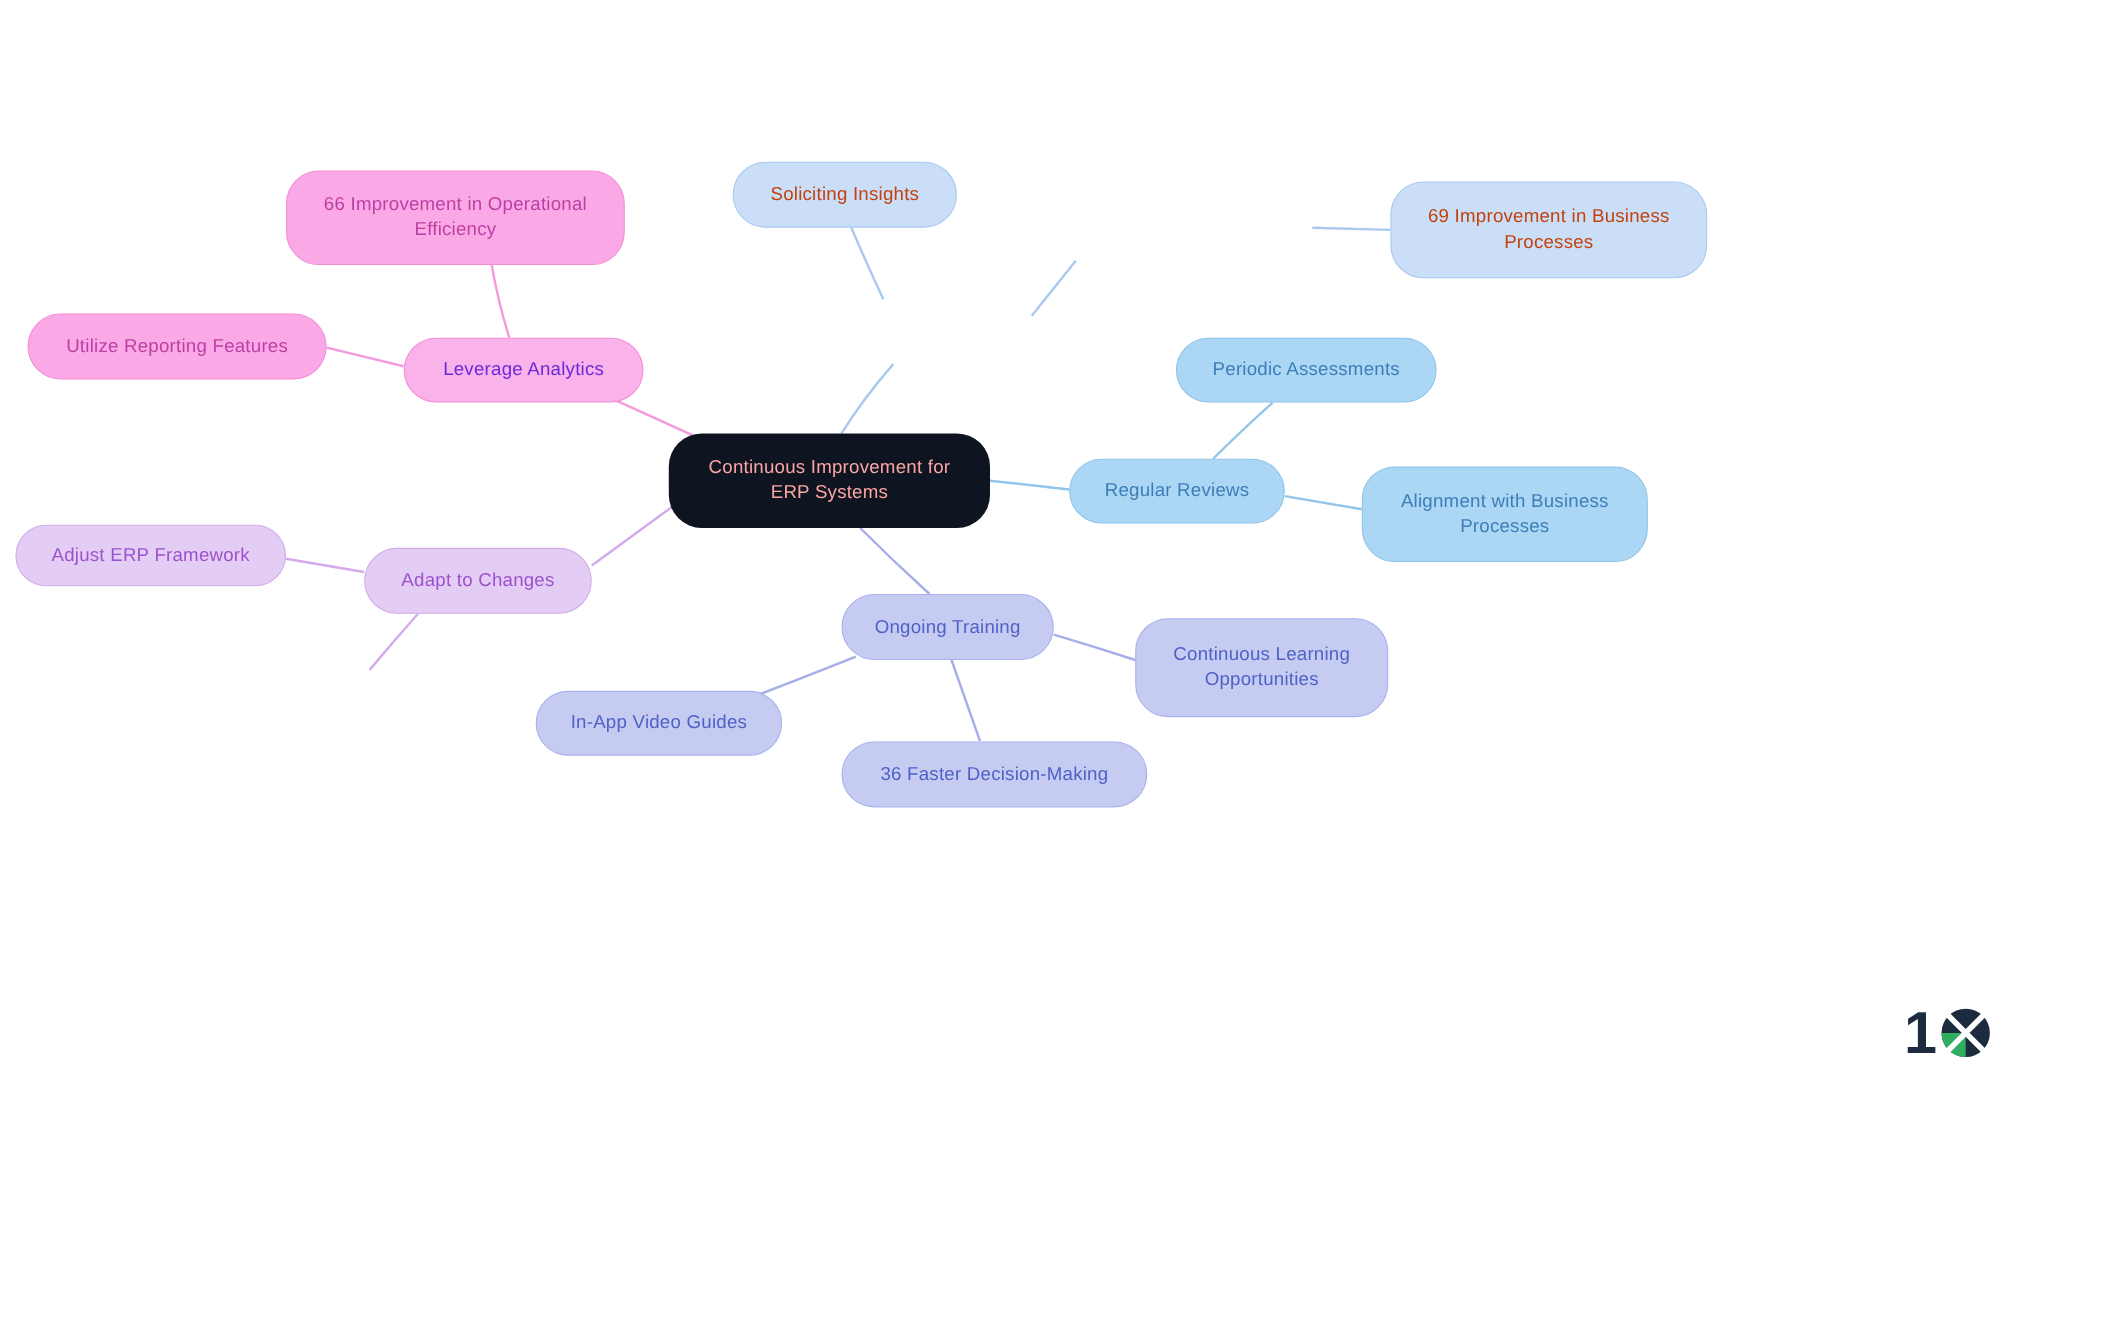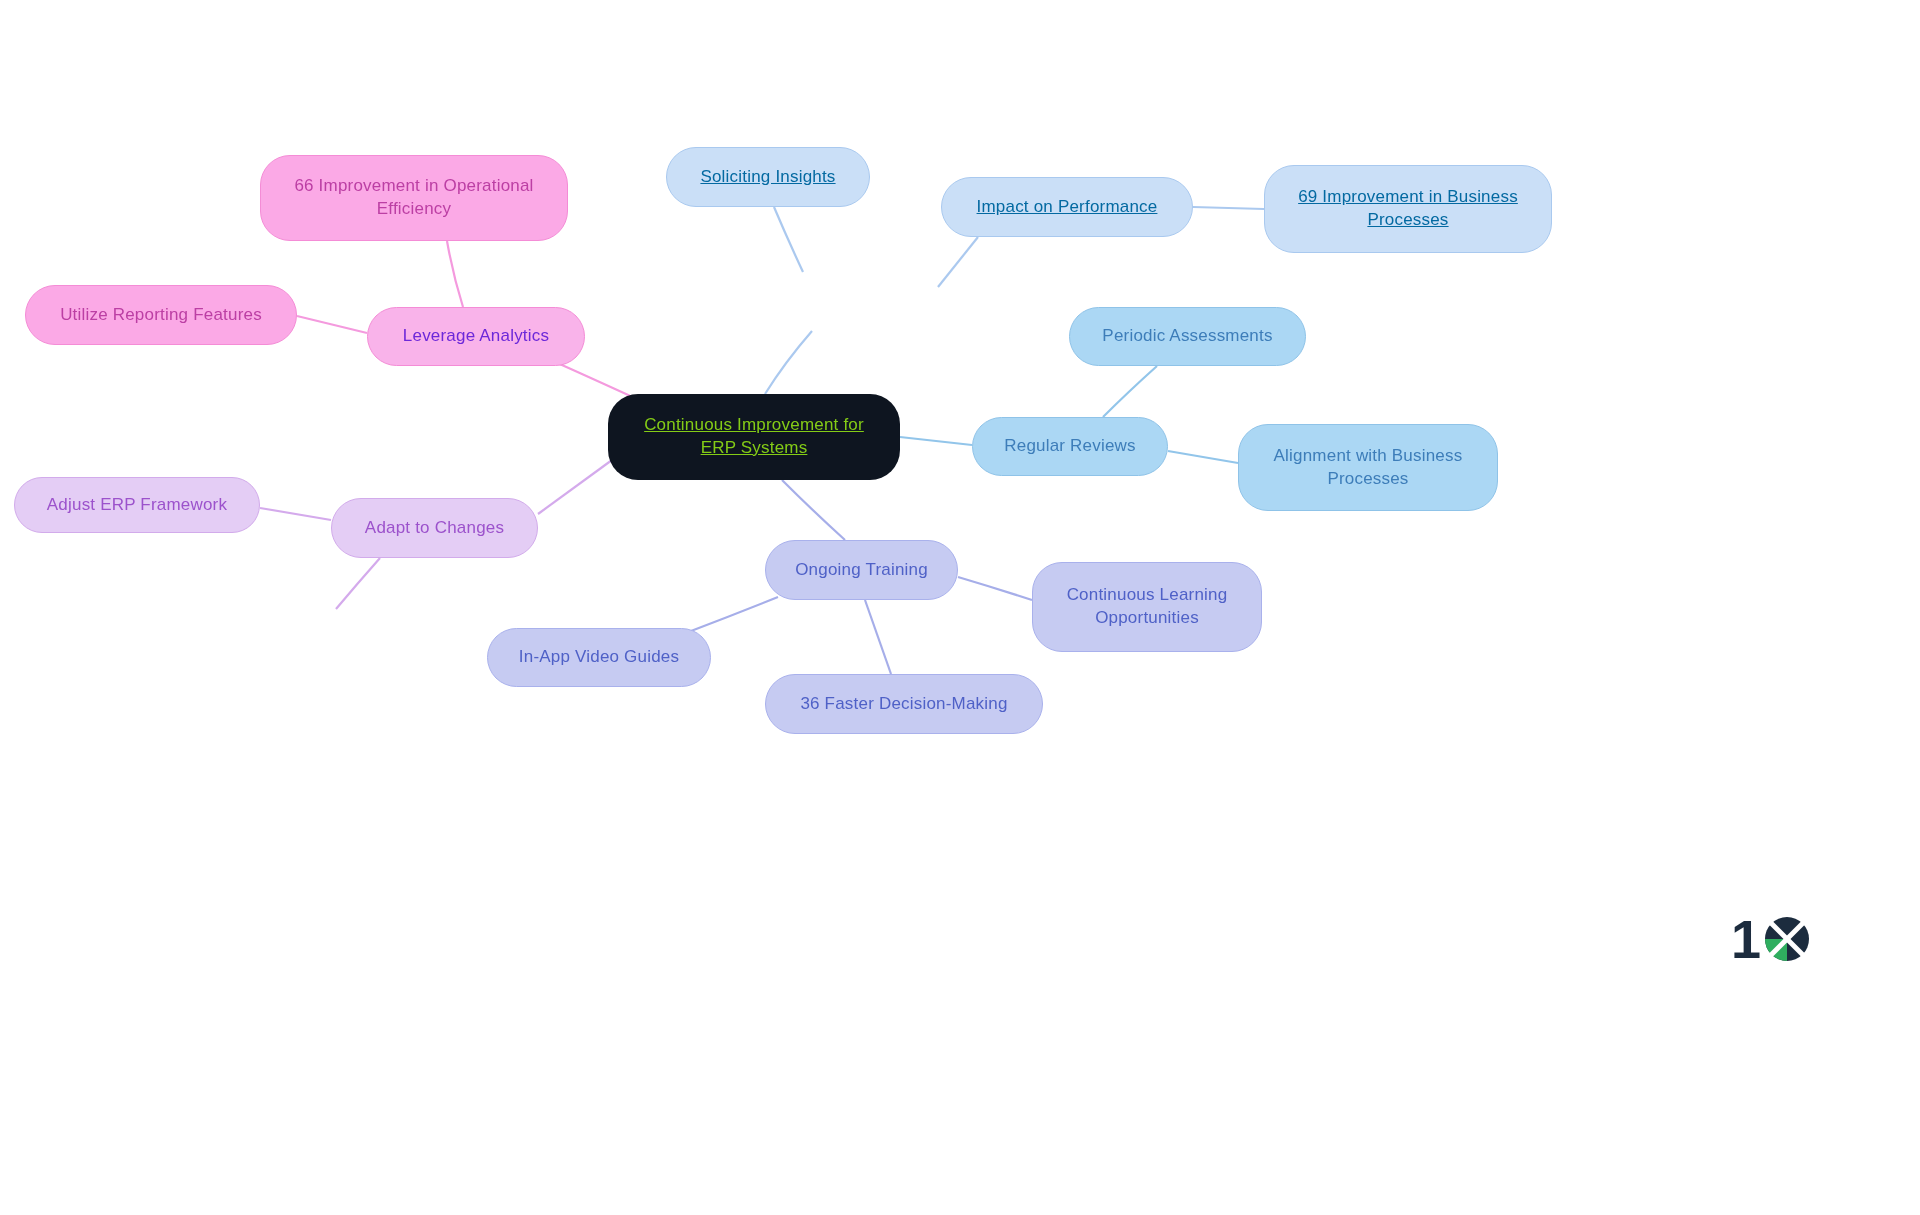--- a/index.html
+++ b/index.html
@@ -31,41 +31,39 @@
     text-align: center;
     border-radius: 30px;
     padding: 8px 20px;
     font-size: 17px;
     line-height: 1.35;
     letter-spacing: 0.2px;
     cursor: pointer;
   }
   .node-center {
     background: #0e1520;
-    color: #84cc16;
+    color: #fca5a5;
     border: none;
     z-index: 3;
-    text-decoration: underline;
   }
   .branch-analytics {
     background: #fba9e6;
     border: 1.5px solid #f48cd6;
     color: #bc3fa4;
   }
   .branch-analytics-root {
     background: #f9b3ea;
     border: 1.5px solid #f48cd6;
     color: #6d28d9;
     text-align: right;
   }
   .branch-feedback {
     background: #cadff7;
     border: 1.5px solid #a9c9ef;
-    color: #0369a1;
-    text-decoration: underline;
+    color: #c2410c;
   }
   .branch-reviews {
     background: #abd7f4;
     border: 1.5px solid #8fc3e8;
     color: #3d7db9;
   }
   .branch-adapt {
     background: #e4cdf5;
     border: 1.5px solid #d2abeb;
     color: #9c52cc;
@@ -131,23 +129,20 @@
   <div class="node branch-analytics" style="left:260px;top:155px;width:308px;height:86px">
     <span class="node-label" style="max-width:265px">66 Improvement in Operational Efficiency</span>
   </div>
   <div class="node branch-analytics" style="left:25px;top:285px;width:272px;height:60px">
     <span class="node-label">Utilize Reporting Features</span>
   </div>
 
   <div class="node branch-feedback" style="left:666px;top:147px;width:204px;height:60px">
     <span class="node-label">Soliciting Insights</span>
   </div>
-  <div class="node branch-feedback" style="left:941px;top:177px;width:252px;height:60px">
-    <span class="node-label">Impact on Performance</span>
-  </div>
   <div class="node branch-feedback" style="left:1264px;top:165px;width:288px;height:88px">
     <span class="node-label" style="max-width:245px">69 Improvement in Business Processes</span>
   </div>
 
   <div class="node branch-reviews" style="left:972px;top:417px;width:196px;height:59px">
     <span class="node-label">Regular Reviews</span>
   </div>
   <div class="node branch-reviews" style="left:1069px;top:307px;width:237px;height:59px">
     <span class="node-label">Periodic Assessments</span>
   </div>

